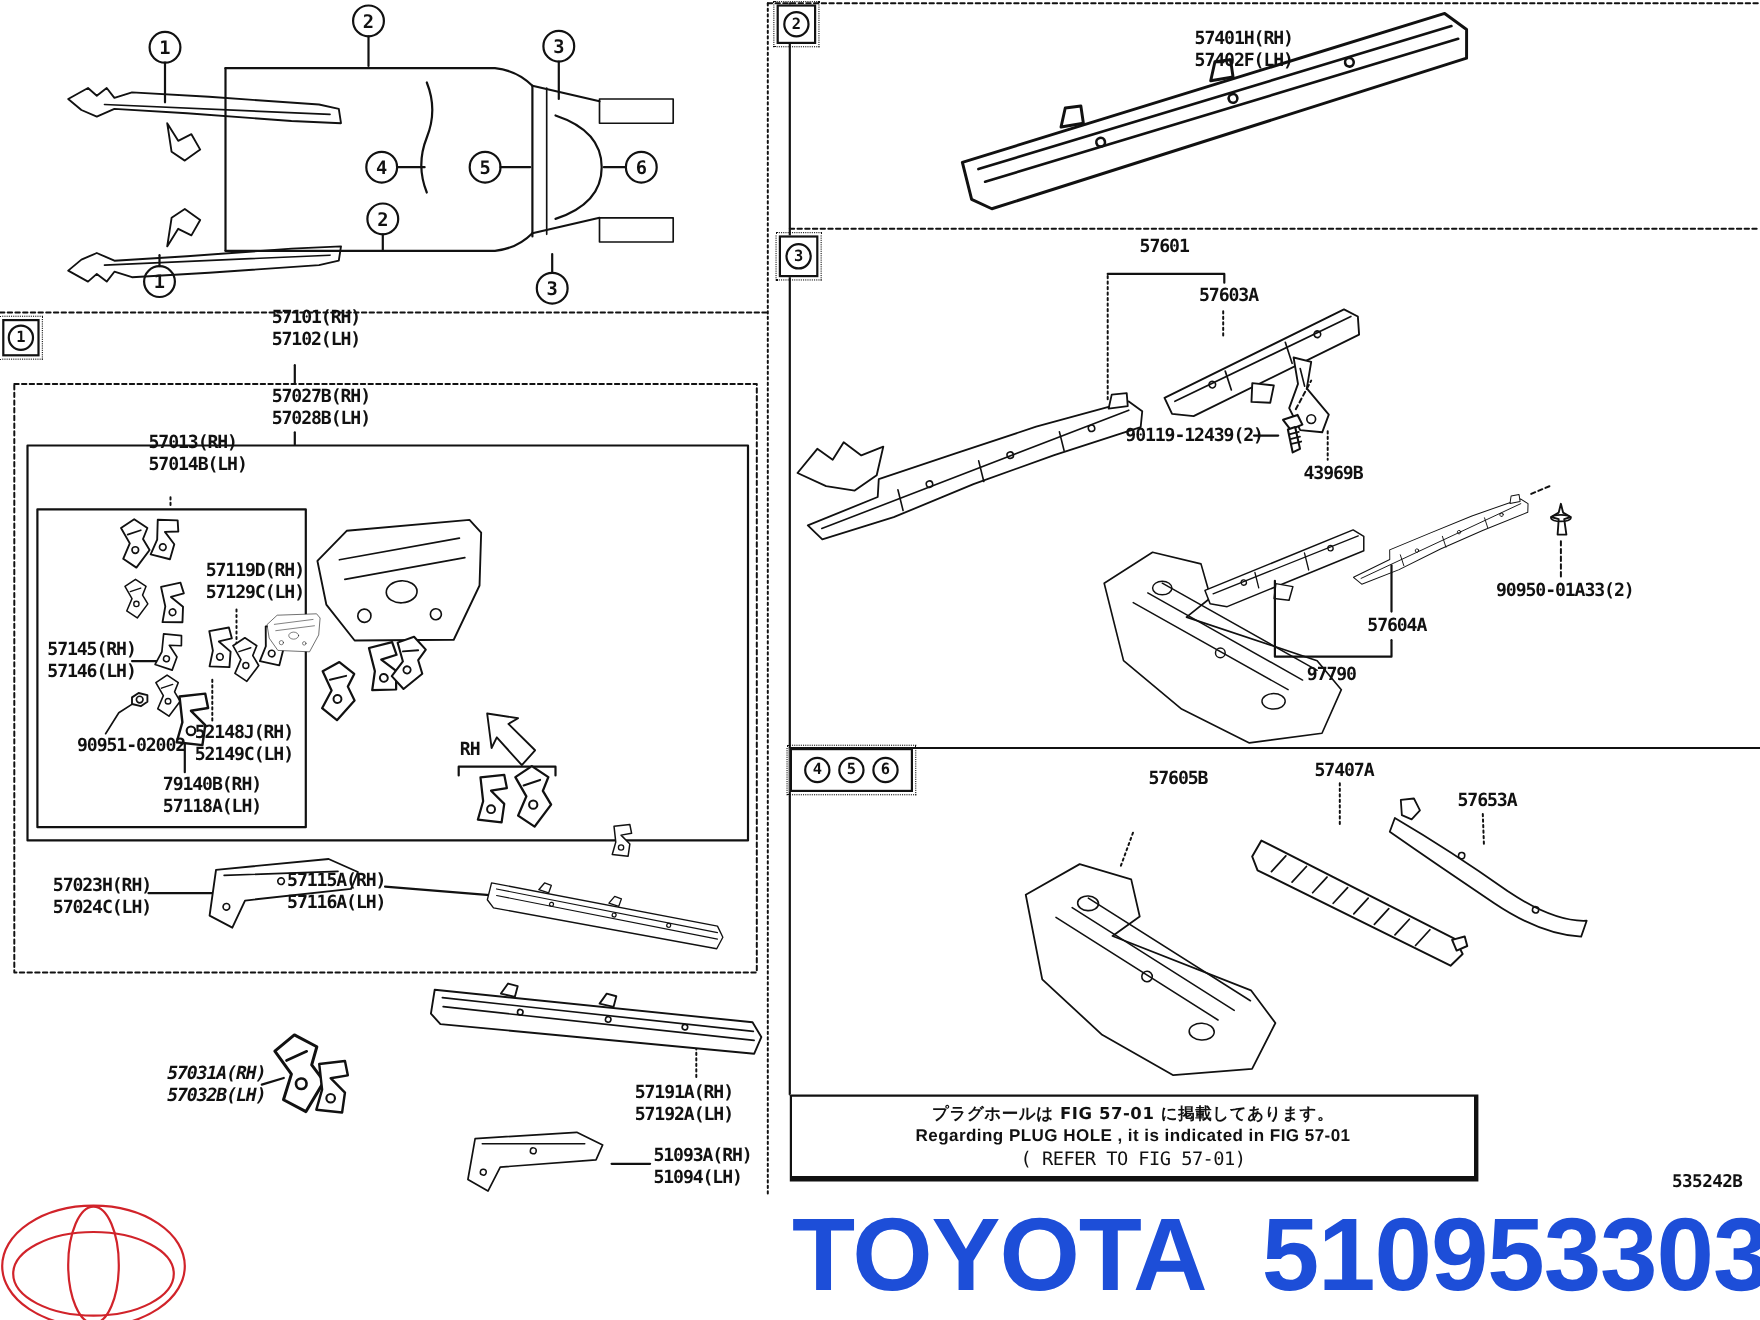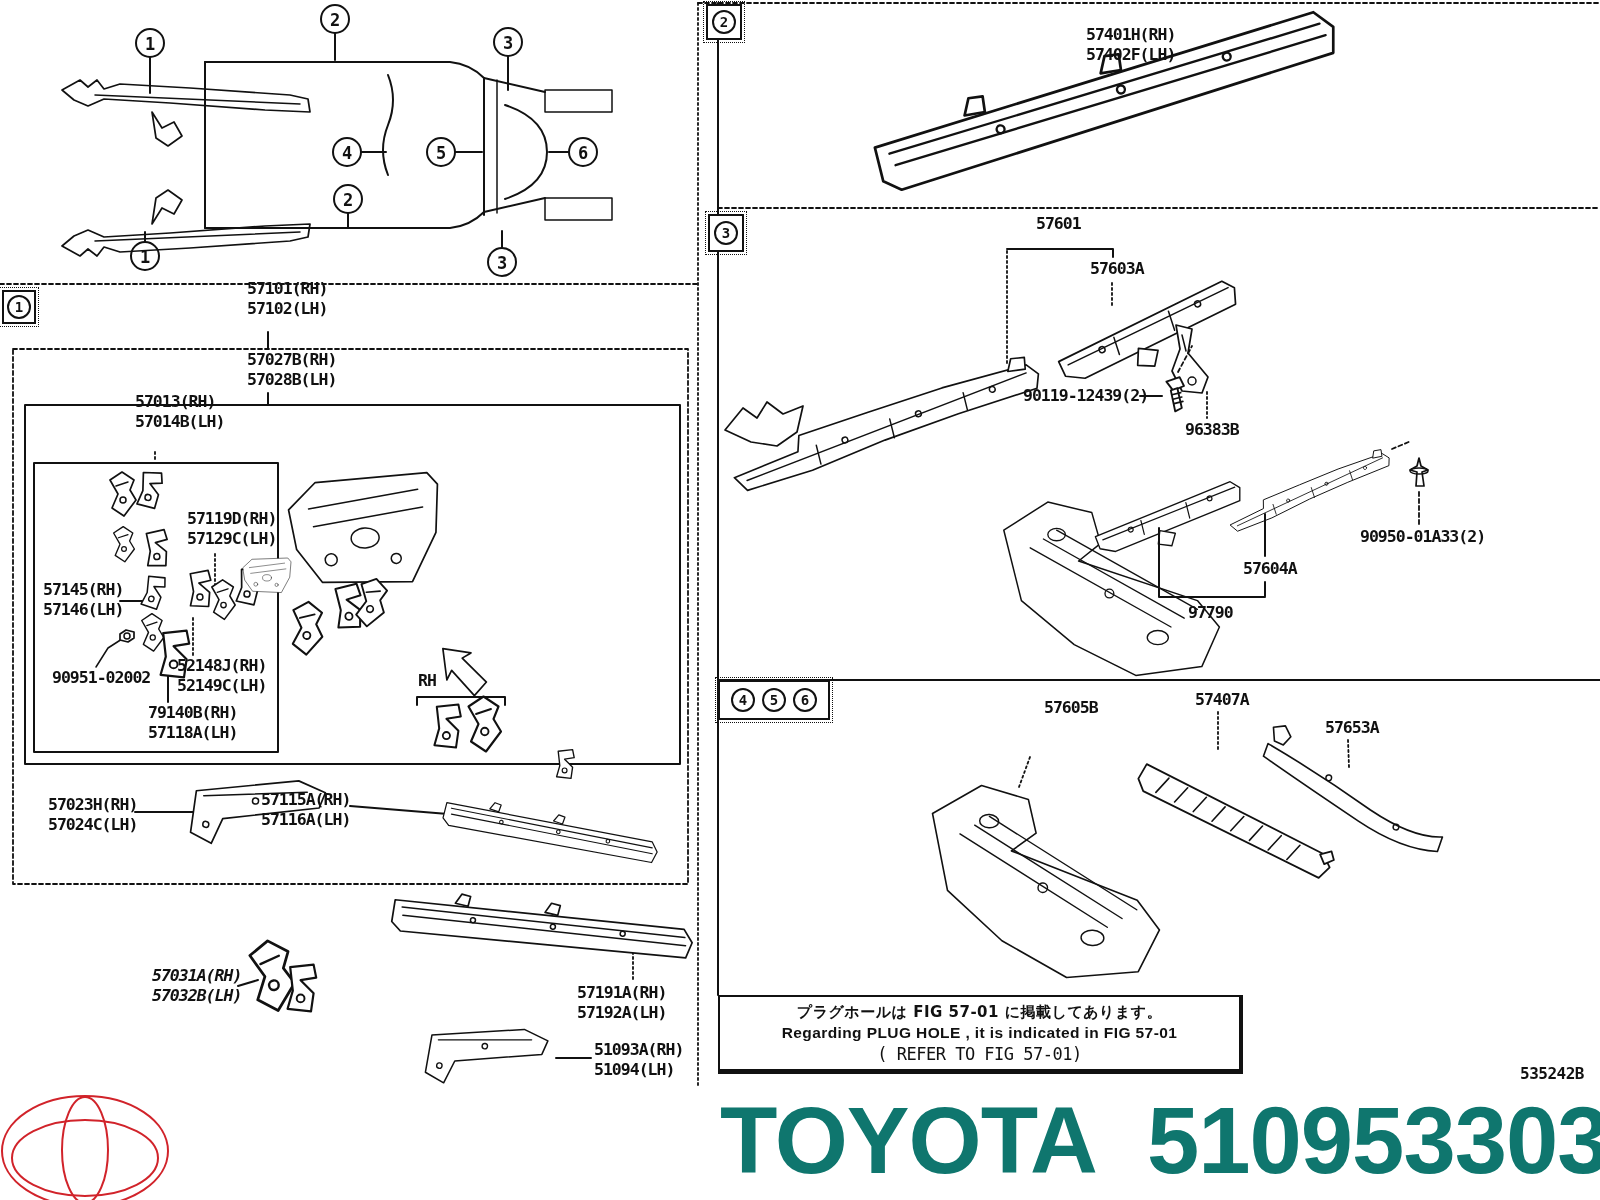--- a/index.html
+++ b/index.html
@@ -24,32 +24,32 @@
   .marker{
     position:absolute;background:#fff;border:2px solid #111;outline:1px dotted #111;outline-offset:2px;
     display:flex;align-items:center;justify-content:center;gap:7px;z-index:5;
   }
   .cnum{
     display:inline-flex;align-items:center;justify-content:center;
     width:24px;height:24px;border:2px solid #111;border-radius:50%;
     font-size:14px;font-weight:bold;box-sizing:border-box;background:#fff;
   }
   .notebox{
-    position:absolute;left:718px;top:995px;width:525px;height:79px;box-sizing:border-box;
+    position:absolute;left:718px;top:995px;width:626px;height:79px;box-sizing:border-box;
     background:#fff;border:2px solid #111;border-right-width:4px;border-bottom-width:5px;
     display:flex;flex-direction:column;align-items:center;justify-content:center;z-index:5;
   }
   .notebox .jp{font-family:"DejaVu Sans","Liberation Sans",sans-serif;font-size:15px;font-weight:bold;letter-spacing:0.5px;}
   .notebox .en{font-family:"Liberation Sans","DejaVu Sans",sans-serif;font-size:15.5px;font-weight:bold;letter-spacing:0.4px;margin-top:2px;}
   .notebox .ref{font-size:17px;font-weight:normal;letter-spacing:-0.5px;margin-top:2px;text-align:right;}
   .doccode{position:absolute;left:1520px;top:1064px;font-size:16px;font-weight:bold;letter-spacing:-0.5px;z-index:5;}
   .footer{
     position:absolute;left:720px;top:1094px;width:870px;display:flex;gap:50px;align-items:baseline;
     font-family:"Liberation Sans","DejaVu Sans",sans-serif;font-weight:bold;font-size:94px;line-height:1;
-    letter-spacing:-1px;color:#0f766e;z-index:5;
+    letter-spacing:-1px;color:#1d4ed8;z-index:5;
   }
 </style>
 </head>
 <body>
 
 <div class="page">
 
   <svg class="art" width="1600" height="1200" viewBox="0 0 1600 1200">
     <defs>
       <g id="sill">
@@ -315,21 +315,21 @@
   <div class="lbl" style="left:247px;top:279px;">57101(RH)
 57102(LH)</div>
   <div class="lbl" style="left:247px;top:350px;">57027B(RH)
 57028B(LH)</div>
   <div class="lbl" style="left:135px;top:392px;">57013(RH)
 57014B(LH)</div>
   <div class="lbl" style="left:187px;top:509px;">57119D(RH)
 57129C(LH)</div>
   <div class="lbl" style="left:43px;top:580px;">57145(RH)
 57146(LH)</div>
-  <div class="lbl" style="left:52px;top:668px;">90951-02002</div>
+  <div class="lbl" style="left:70px;top:668px;">90951-02002</div>
   <div class="lbl" style="left:177px;top:656px;">52148J(RH)
 52149C(LH)</div>
   <div class="lbl" style="left:148px;top:703px;">79140B(RH)
 57118A(LH)</div>
   <div class="lbl" style="left:418px;top:671px;">RH</div>
   <div class="lbl" style="left:48px;top:795px;">57023H(RH)
 57024C(LH)</div>
   <div class="lbl" style="left:261px;top:790px;">57115A(RH)
 57116A(LH)</div>
   <div class="lbl" style="left:152px;top:966px;font-style:italic;">57031A(RH)
@@ -337,21 +337,21 @@
   <div class="lbl" style="left:577px;top:983px;">57191A(RH)
 57192A(LH)</div>
   <div class="lbl" style="left:594px;top:1040px;">51093A(RH)
 51094(LH)</div>
 
   <div class="lbl" style="left:1086px;top:25px;">57401H(RH)
 57402F(LH)</div>
   <div class="lbl" style="left:1036px;top:214px;">57601</div>
   <div class="lbl" style="left:1090px;top:259px;">57603A</div>
   <div class="lbl" style="left:1023px;top:386px;">90119-12439(2)</div>
-  <div class="lbl" style="left:1185px;top:420px;">96383B</div>
+  <div class="lbl" style="left:1185px;top:420px;">43969B</div>
   <div class="lbl" style="left:1360px;top:527px;">90950-01A33(2)</div>
   <div class="lbl" style="left:1243px;top:559px;">57604A</div>
   <div class="lbl" style="left:1188px;top:603px;">97790</div>
   <div class="lbl" style="left:1195px;top:690px;">57407A</div>
   <div class="lbl" style="left:1325px;top:718px;">57653A</div>
   <div class="lbl" style="left:1008px;top:698px;margin-left:36px;">57605B</div>
 
   <div class="notebox">
     <div class="jp">プラグホールは FIG 57-01 に掲載してあります。</div>
     <div class="en">Regarding PLUG HOLE , it is indicated in FIG 57-01</div>

